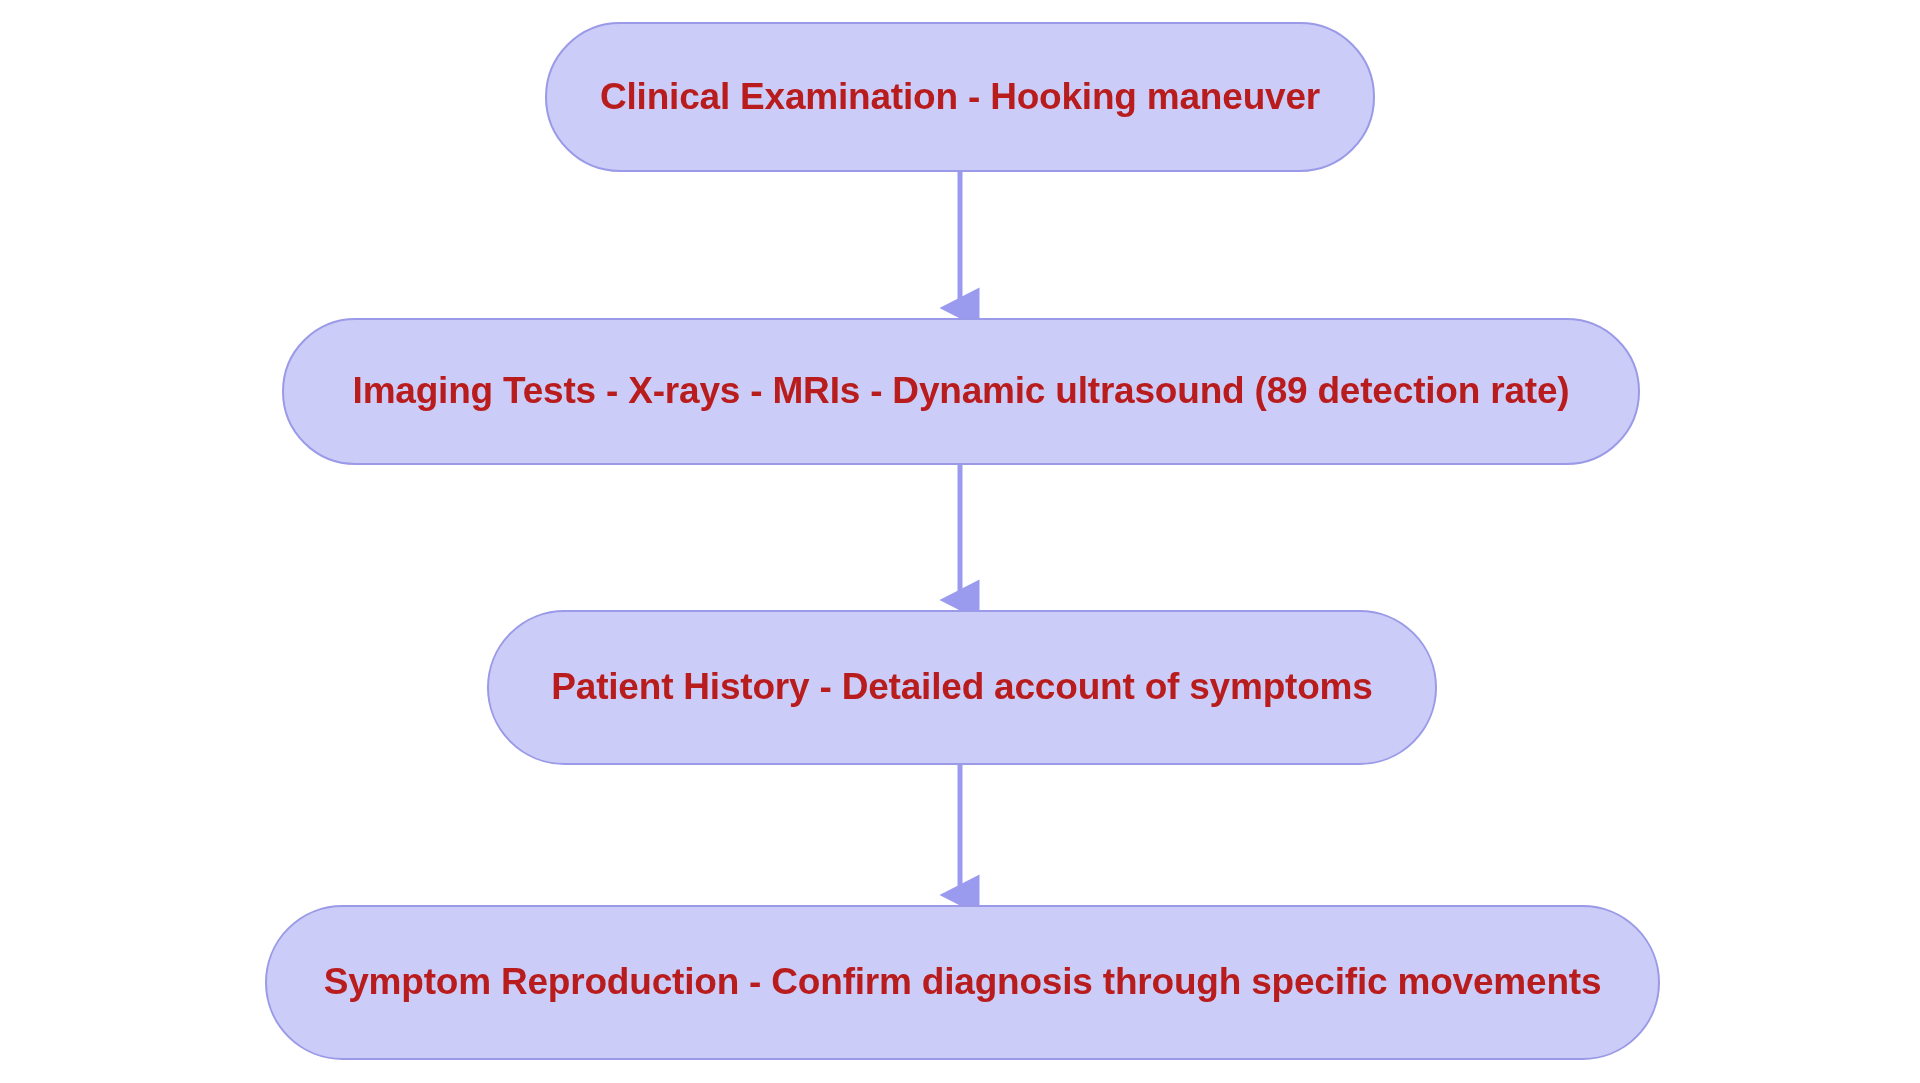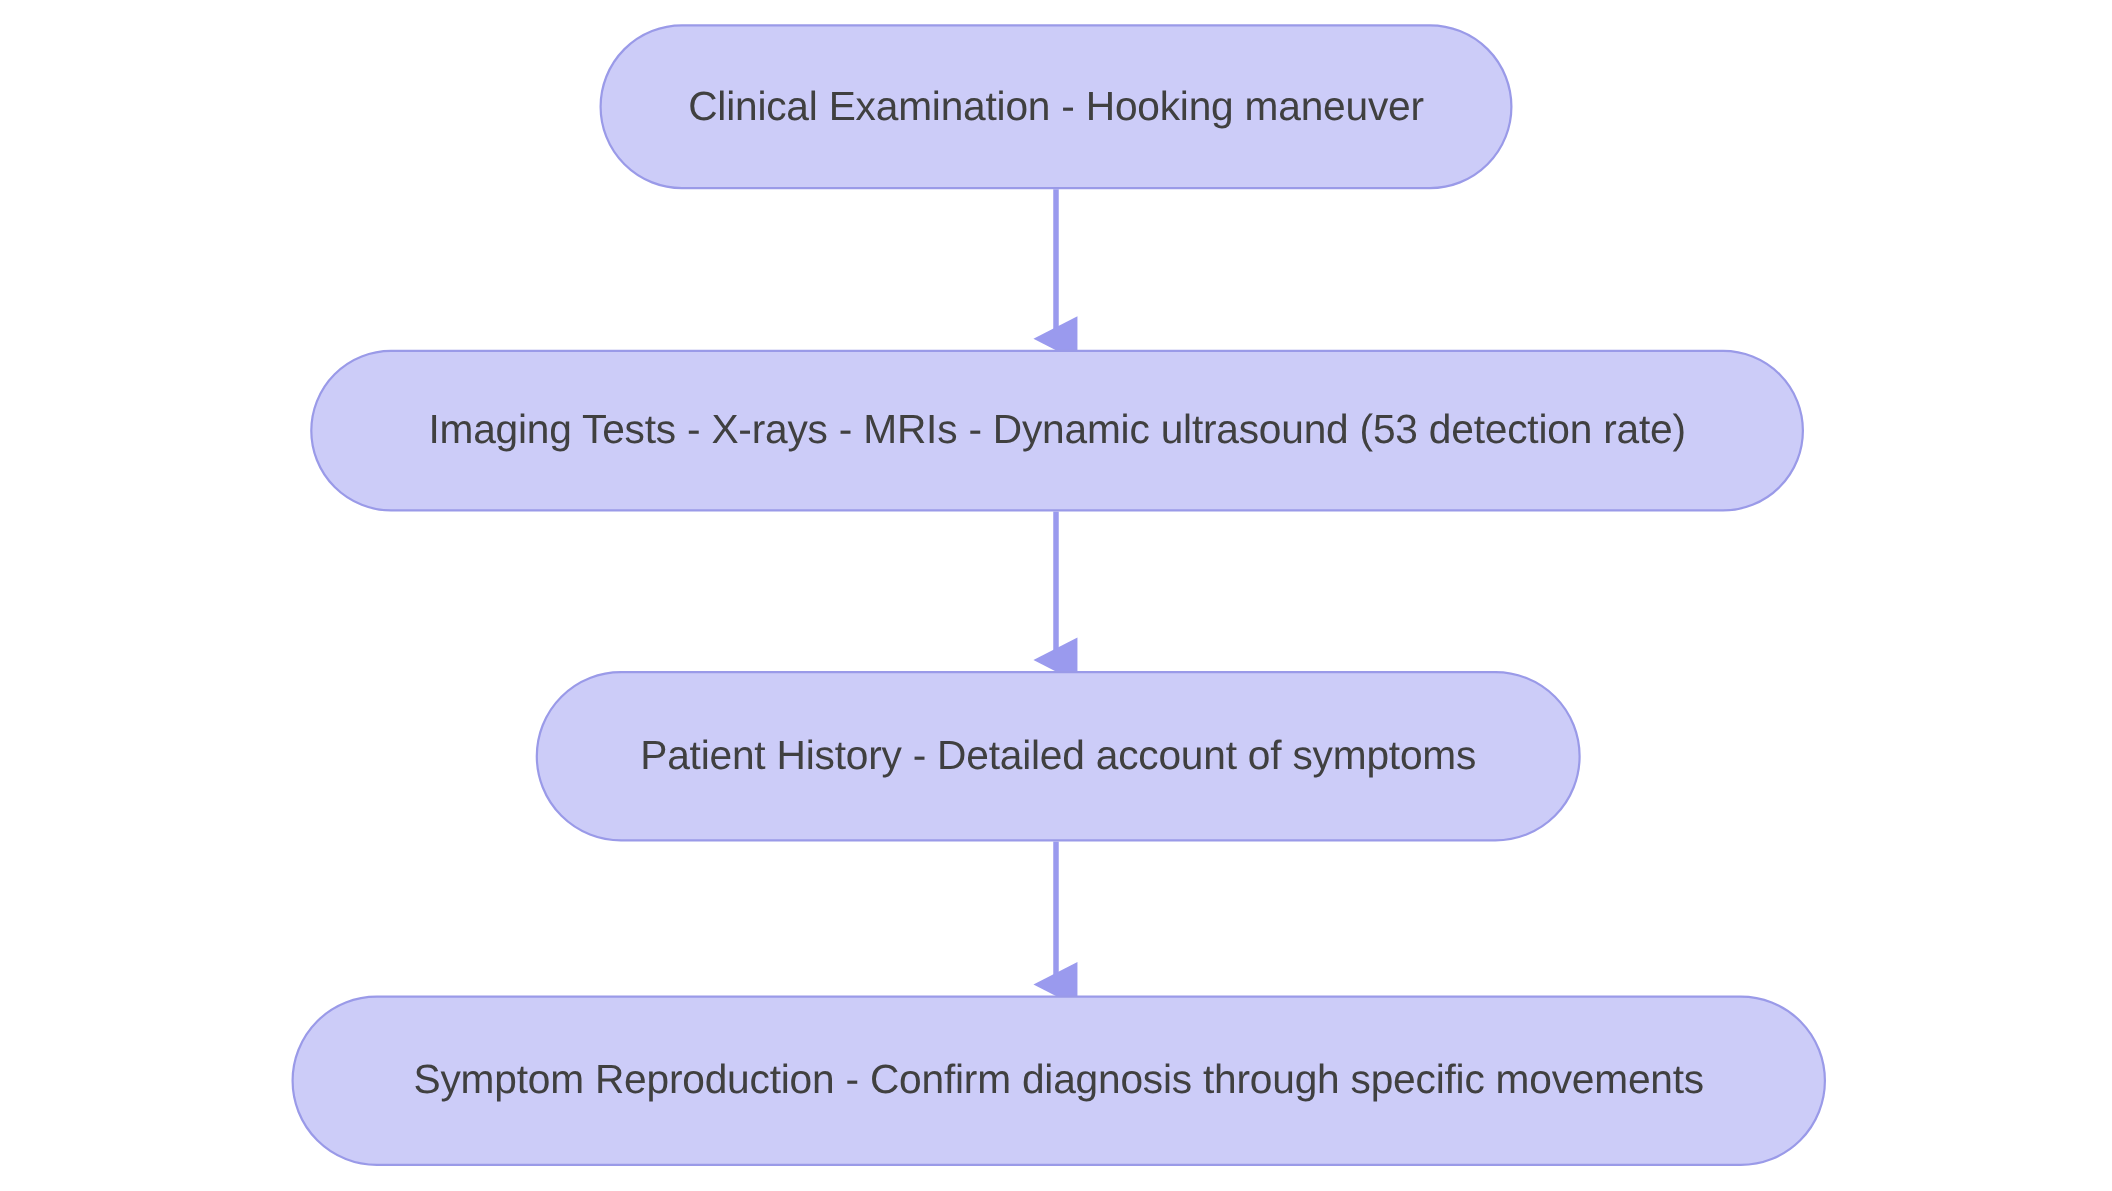--- a/index.html
+++ b/index.html
@@ -34,25 +34,25 @@
     border: 2px solid #9a9ae8;
     border-radius: 999px;
     color: #3333cc;
     text-align: center;
     z-index: 2;
   }
   .flow-node .node-label {
     display: block;
     padding: 0 26px;
     font-size: 37px;
-    font-weight: 400;
+    font-weight: 700;
     line-height: 1.15;
     letter-spacing: -0.2px;
     white-space: nowrap;
-    color: #404040;
+    color: #b91c1c;
   }
 
   
   #node-1 { left: 545px;  top: 22px;   width: 830px;  height: 150px; }
   
   #node-2 { left: 282px;  top: 318px;  width: 1358px; height: 147px; }
   
   #node-3 { left: 487px;  top: 610px;  width: 950px;  height: 155px; }
   
   #node-4 { left: 265px;  top: 905px;  width: 1395px; height: 155px; }
@@ -74,21 +74,21 @@
     <line x1="960" y1="465" x2="960" y2="600" stroke="#9a9aee" stroke-width="5" marker-end="url(#arrowhead)"></line>
 
     <line x1="960" y1="765" x2="960" y2="895" stroke="#9a9aee" stroke-width="5" marker-end="url(#arrowhead)"></line>
   </svg>
 
   <div class="flow-node" id="node-1">
     <span class="node-label">Clinical Examination - Hooking maneuver</span>
   </div>
 
   <div class="flow-node" id="node-2">
-    <span class="node-label">Imaging Tests - X-rays - MRIs - Dynamic ultrasound (53 detection rate)</span>
+    <span class="node-label">Imaging Tests - X-rays - MRIs - Dynamic ultrasound (89 detection rate)</span>
   </div>
 
   <div class="flow-node" id="node-4">
     <span class="node-label">Symptom Reproduction - Confirm diagnosis through specific movements</span>
   </div>
 
   <div class="flow-node" id="node-3">
     <span class="node-label">Patient History - Detailed account of symptoms</span>
   </div>
 

